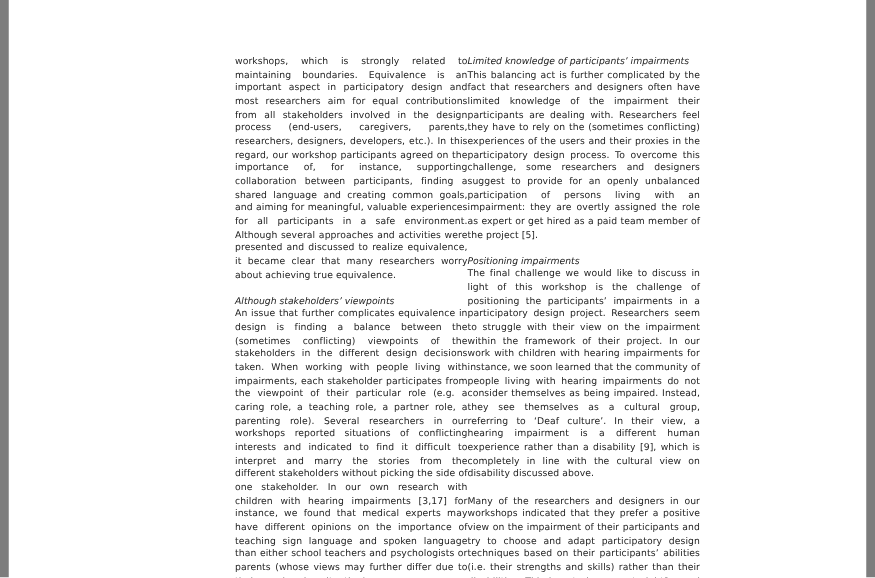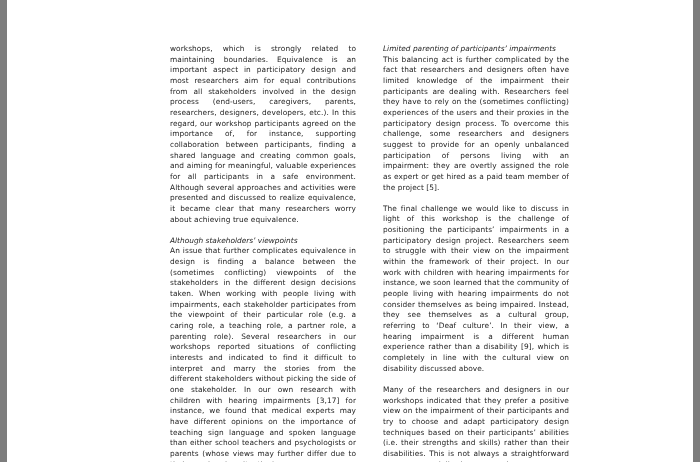--- a/index.html
+++ b/index.html
@@ -25,26 +25,25 @@
     top: 0;
     width: 7px;
     height: 462px;
     background: #7d7d7d;
   }
   .edge-bar.left  { left: 0; }
   .edge-bar.right { right: 0; }
 
   #columns {
     position: absolute;
-    left: 170px;
+    left: 188px;
     top: 44px;
     width: 458px;
     height: 390px;
     display: flex;
-    gap: 27px;
     box-sizing: border-box;
   }
   .column {
     width: 186px;
     flex: 0 0 186px;
   }
   .para {
     font-size: 7.4px;
     line-height: 10.65px;
     color: #1d1d1d;
@@ -76,22 +75,23 @@
   <div id="columns">
 
     <div class="column">
       <p class="para">workshops, which is strongly related to maintaining boundaries. Equivalence is an important aspect in participatory design and most researchers aim for equal contributions from all stakeholders involved in the design process (end-users, caregivers, parents, researchers, designers, developers, etc.). In this regard, our workshop participants agreed on the importance of, for instance, supporting collaboration between participants, finding a shared language and creating common goals, and aiming for meaningful, valuable experiences for all participants in a safe environment. Although several approaches and activities were presented and discussed to realize equivalence, it became clear that many researchers worry about achieving true equivalence.</p>
       <div class="gap"></div>
       <p class="subhead">Although stakeholders’ viewpoints</p>
       <p class="para">An issue that further complicates equivalence in design is finding a balance between the (sometimes conflicting) viewpoints of the stakeholders in the different design decisions taken. When working with people living with impairments, each stakeholder participates from the viewpoint of their particular role (e.g. a caring role, a teaching role, a partner role, a parenting role). Several researchers in our workshops reported situations of conflicting interests and indicated to find it difficult to interpret and marry the stories from the different stakeholders without picking the side of one stakeholder. In our own research with children with hearing impairments [3,17] for instance, we found that medical experts may have different opinions on the importance of teaching sign language and spoken language than either school teachers and psychologists or parents (whose views may further differ due to their own hearing situation).</p>
     </div>
 
     <div class="column">
-      <p class="subhead">Limited parenting of participants’ impairments</p>
+      <p class="subhead">Limited knowledge of participants’ impairments</p>
       <p class="para">This balancing act is further complicated by the fact that researchers and designers often have limited knowledge of the impairment their participants are dealing with. Researchers feel they have to rely on the (sometimes conflicting) experiences of the users and their proxies in the participatory design process. To overcome this challenge, some researchers and designers suggest to provide for an openly unbalanced participation of persons living with an impairment: they are overtly assigned the role as expert or get hired as a paid team member of the project [5].</p>
       <div class="gap"></div>
+      <p class="subhead">Positioning impairments</p>
       <p class="para">The final challenge we would like to discuss in light of this workshop is the challenge of positioning the participants’ impairments in a participatory design project. Researchers seem to struggle with their view on the impairment within the framework of their project. In our work with children with hearing impairments for instance, we soon learned that the community of people living with hearing impairments do not consider themselves as being impaired. Instead, they see themselves as a cultural group, referring to ‘Deaf culture’. In their view, a hearing impairment is a different human experience rather than a disability [9], which is completely in line with the cultural view on disability discussed above.</p>
       <div class="gap"></div>
       <p class="para">Many of the researchers and designers in our workshops indicated that they prefer a positive view on the impairment of their participants and try to choose and adapt participatory design techniques based on their participants’ abilities (i.e. their strengths and skills) rather than their disabilities. This is not always a straightforward process, especially since researchers</p>
     </div>
 
   </div>
 </div>
 
 </body></html>

